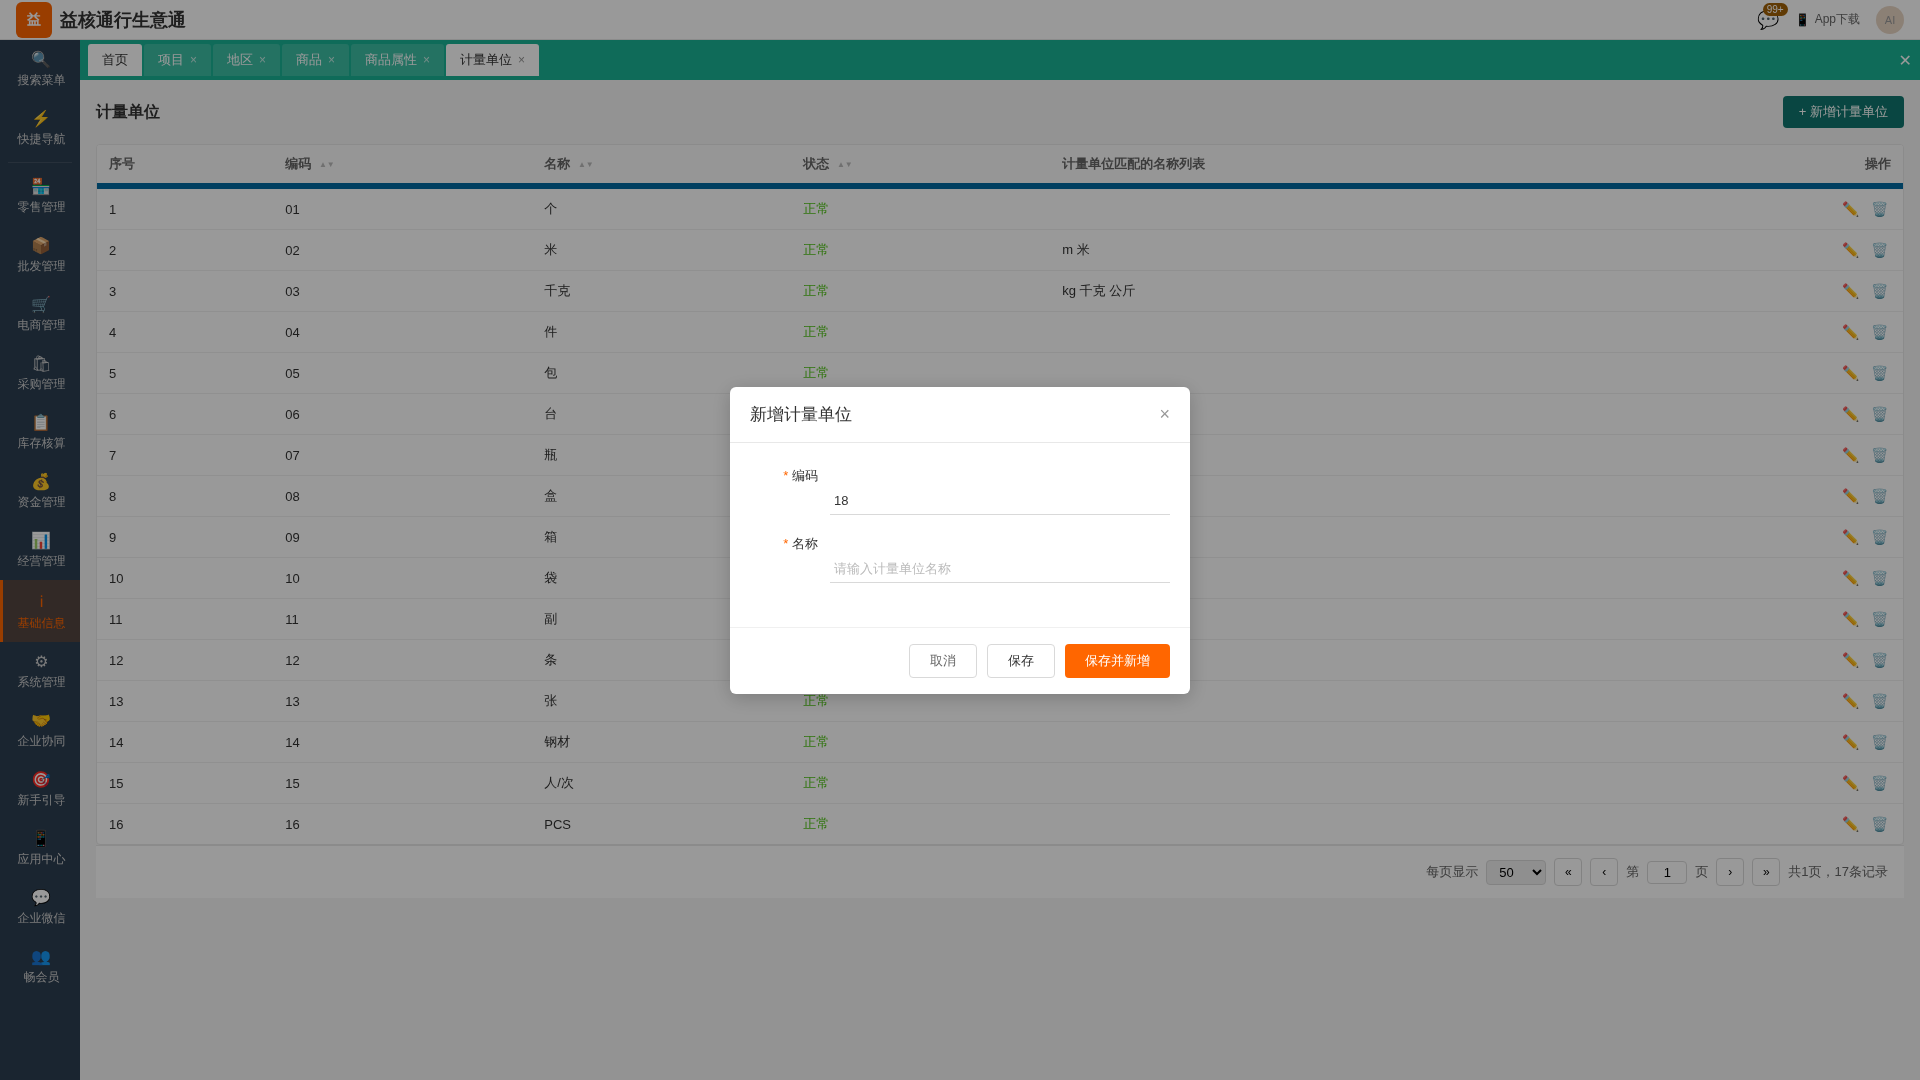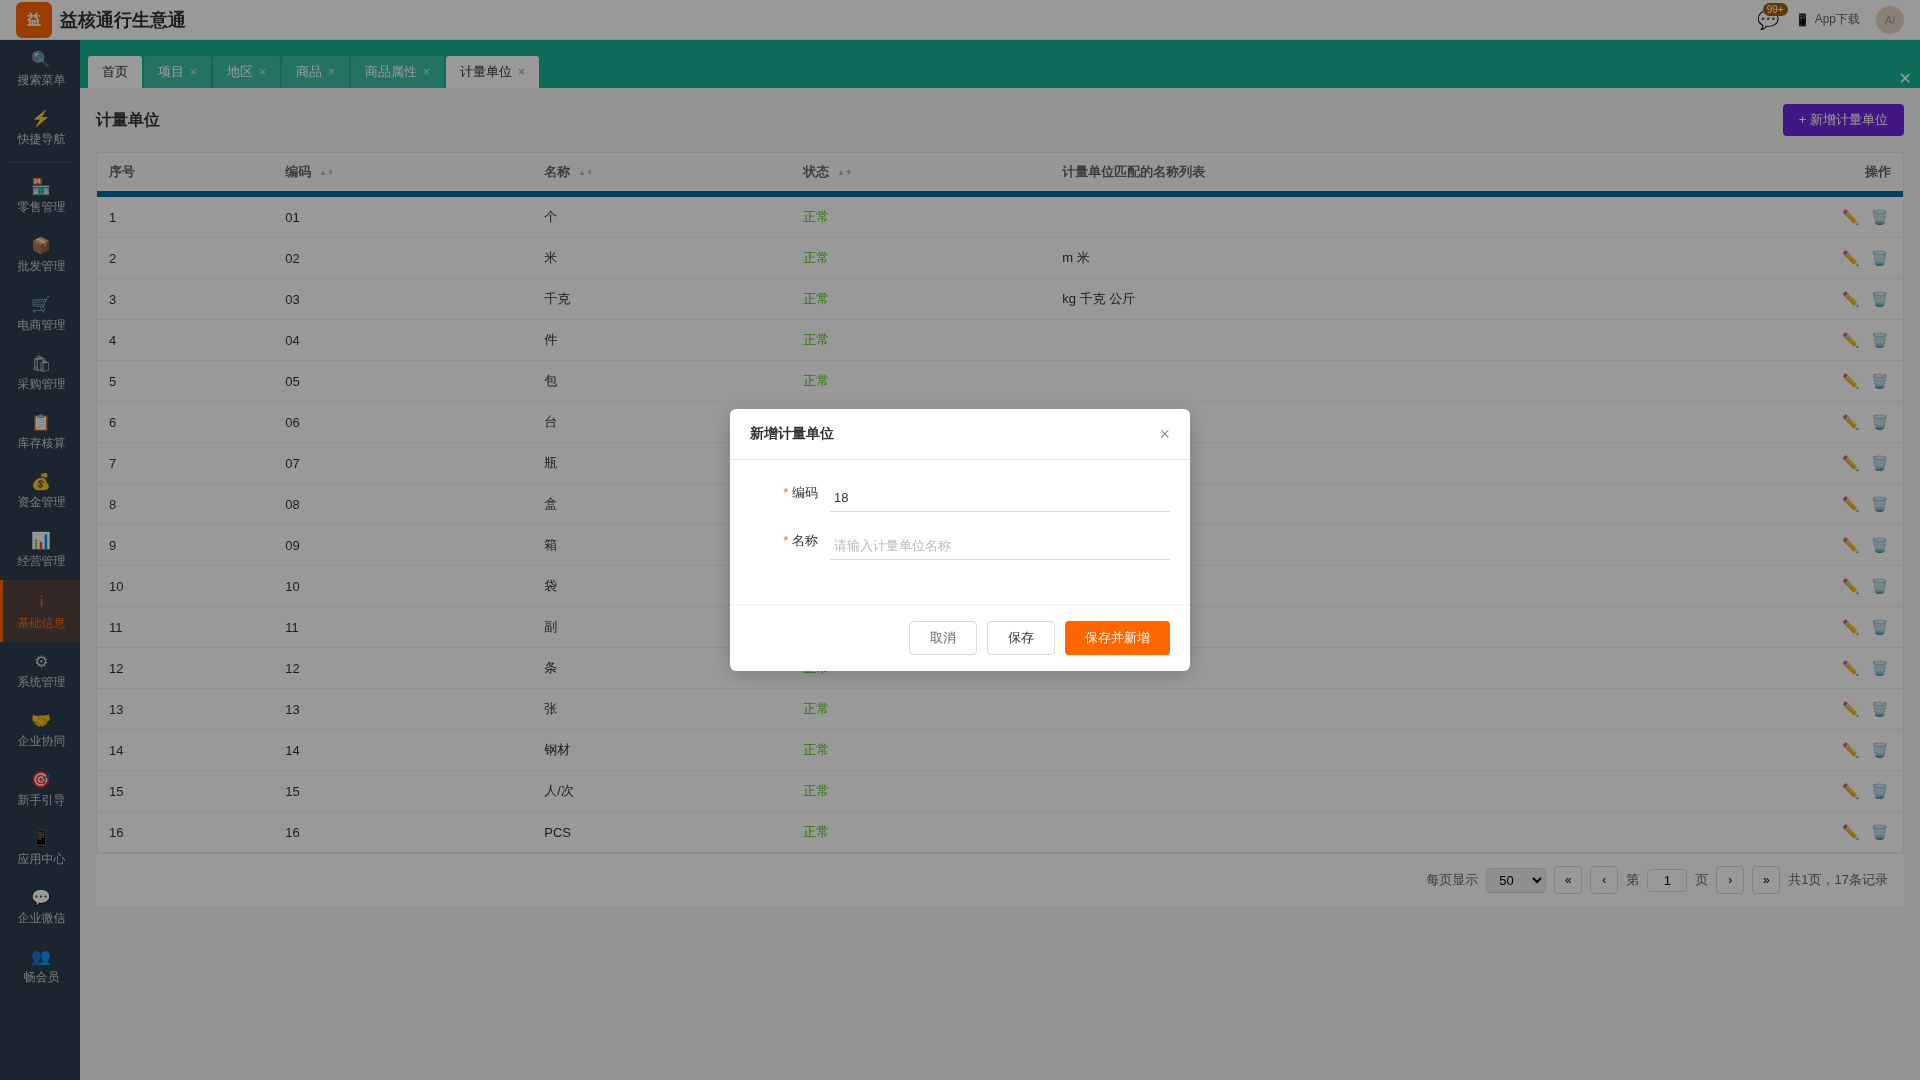--- a/index.html
+++ b/index.html
@@ -24,31 +24,31 @@
     .sidebar { width: 80px; background: #2c3e50; display: flex; flex-direction: column; overflow-y: auto; }
     .sidebar-item { padding: 10px 4px; text-align: center; cursor: pointer; color: #ccc; font-size: 12px; display: flex; flex-direction: column; align-items: center; gap: 3px; border-left: 3px solid transparent; }
     .sidebar-item.active { background: rgba(246,100,0,0.2); color: #f60; border-left-color: #f60; }
     .sidebar-item-icon { font-size: 16px; }
     .sidebar-divider { height: 1px; background: rgba(255,255,255,0.1); margin: 4px 8px; }
 
     
     .content-area { flex: 1; display: flex; flex-direction: column; overflow: hidden; }
 
     
-    .tab-bar { height: 48px; background: #1ab394; display: flex; align-items: flex-end; padding: 0 8px; gap: 2px; }
+    .tab-bar { height: 40px; background: #1ab394; display: flex; align-items: center; padding: 0 8px; gap: 2px; }
     .tab { display: flex; align-items: center; gap: 6px; padding: 0 14px; height: 32px; background: rgba(255,255,255,0.15); color: #fff; cursor: pointer; border-radius: 3px 3px 0 0; font-size: 13px; }
     .tab.active { background: #fff; color: #333; }
     .tab-close { font-size: 12px; cursor: pointer; opacity: 0.7; }
     .tab-bar-close { margin-left: auto; color: #fff; cursor: pointer; font-size: 16px; }
 
     
     .page-content { flex: 1; background: #f5f5f5; padding: 16px; overflow-y: auto; position: relative; }
     .page-header { display: flex; align-items: center; justify-content: space-between; margin-bottom: 16px; }
     .page-title { font-size: 16px; font-weight: bold; color: #333; }
-    .btn-add { background: #6d28d9; color: #fff; border: none; padding: 7px 16px; border-radius: 4px; cursor: pointer; font-size: 13px; }
+    .btn-add { background: #0f766e; color: #fff; border: none; padding: 7px 16px; border-radius: 4px; cursor: pointer; font-size: 13px; }
 
     
     .table-wrapper { background: #fff; border-radius: 4px; overflow: hidden; border: 1px solid #e8e8e8; }
     table { width: 100%; border-collapse: collapse; }
     thead tr { background: #fafafa; }
     th { padding: 10px 12px; text-align: left; font-weight: 600; color: #666; font-size: 13px; border-bottom: 6px solid #0369a1; white-space: nowrap; }
     td { padding: 10px 12px; border-bottom: 1px solid #f0f0f0; color: #333; font-size: 13px; }
     tr:last-child td { border-bottom: none; }
     .status-normal { color: #52c41a; }
     .action-btns { display: flex; gap: 8px; }
@@ -60,26 +60,26 @@
     .pagination select { border: 1px solid #d9d9d9; border-radius: 4px; padding: 3px 8px; font-size: 13px; }
     .pagination-btn { width: 28px; height: 28px; border: 1px solid #d9d9d9; background: #fff; border-radius: 4px; cursor: pointer; display: flex; align-items: center; justify-content: center; font-size: 12px; }
     .pagination-input { width: 40px; border: 1px solid #d9d9d9; border-radius: 4px; padding: 3px 6px; text-align: center; font-size: 13px; }
 
     
     .overlay { position: fixed; top: 0; left: 0; width: 100%; height: 100%; background: rgba(0,0,0,0.4); z-index: 100; display: flex; align-items: center; justify-content: center; }
 
     
     .modal { background: #fff; border-radius: 6px; width: 460px; box-shadow: 0 4px 20px rgba(0,0,0,0.2); }
     .modal-header { padding: 16px 20px; border-bottom: 1px solid #e8e8e8; display: flex; align-items: center; justify-content: space-between; }
-    .modal-title { font-size: 14px; font-weight: bold; color: #333; }
+    .modal-title { font-size: 17px; font-weight: normal; color: #333; }
     .modal-close { background: none; border: none; cursor: pointer; font-size: 18px; color: #999; line-height: 1; }
     .modal-body { padding: 24px 20px; }
     .form-row { display: flex; margin-bottom: 20px; }
     .form-label { width: 80px; text-align: right; font-size: 13px; color: #333; padding-right: 12px; }
-    .form-input { flex: 1; border: none; border-bottom: 1px solid #d9d9d9; outline: none; padding: 6px 4px; font-size: 13px; color: #333; }
+    .form-input { flex: 1; border: none; border-bottom: 1px solid #d9d9d9; outline: none; padding: 6px 4px; font-size: 13px; color: #333; margin-top: 20px; }
     .form-input.has-value { border-bottom-color: #d9d9d9; }
     .form-input::placeholder { color: #bbb; }
     .modal-footer { padding: 16px 20px; display: flex; justify-content: flex-end; gap: 10px; border-top: 1px solid #f0f0f0; }
     .btn-cancel { padding: 7px 20px; border: 1px solid #d9d9d9; background: #fff; border-radius: 4px; cursor: pointer; font-size: 13px; color: #666; }
     .btn-save { padding: 7px 20px; border: 1px solid #d9d9d9; background: #fff; border-radius: 4px; cursor: pointer; font-size: 13px; color: #333; }
     .btn-save-new { padding: 7px 20px; border: none; background: #f60; color: #fff; border-radius: 4px; cursor: pointer; font-size: 13px; }
   </style>
 </head>
 <body>
 

